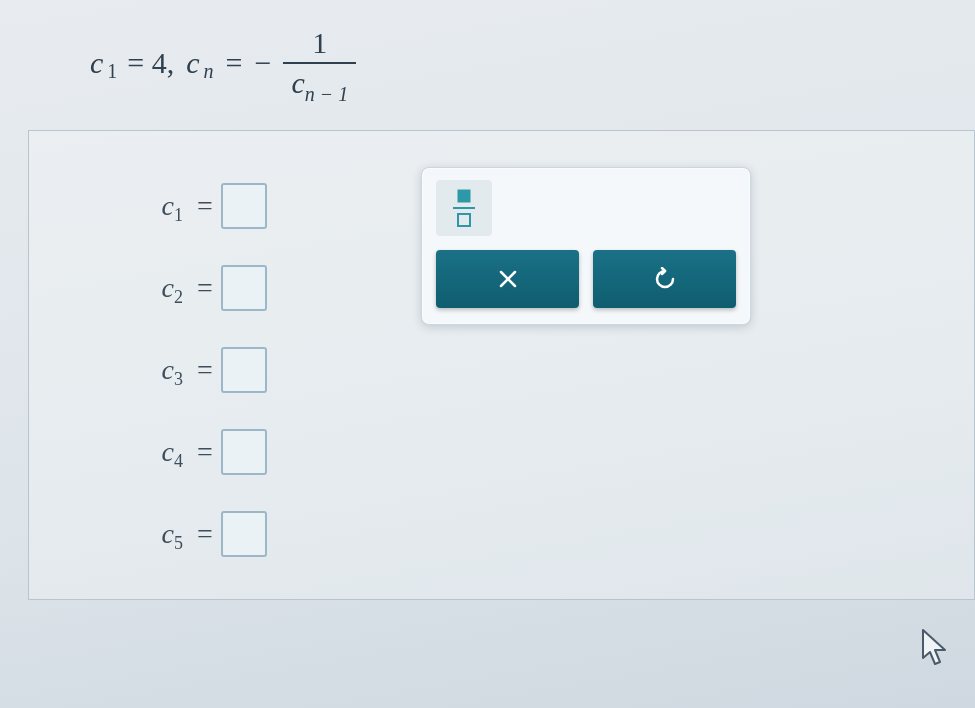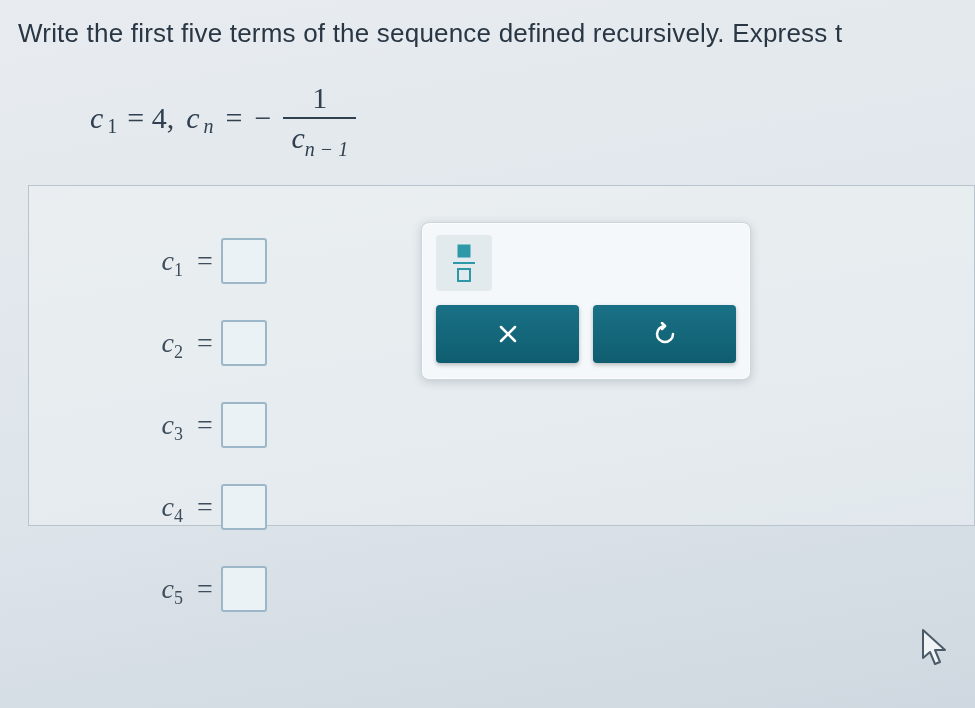--- a/index.html
+++ b/index.html
@@ -48,21 +48,21 @@
     }
     .frac .num { padding: 0 8px 2px; }
     .frac .bar { width: 100%; border-top: 2px solid #30404f; }
     .frac .den { padding: 2px 8px 0; font-style: italic; }
     .answer-area {
       margin-top: 22px;
       margin-left: 10px;
       border: 1px solid #b9c4cd;
       border-top-width: 1px;
       background: rgba(245,248,250,0.35);
-      height: 341px;
+      height: 470px;
       position: relative;
       padding: 52px 0 0 90px;
     }
     .term-row {
       display: flex;
       align-items: center;
       font-family: "Times New Roman", Georgia, serif;
       font-size: 28px;
       color: #3d4d5c;
       margin-bottom: 36px;
@@ -124,21 +124,20 @@
       position: absolute;
       right: 20px;
       bottom: 40px;
     }
   </style>
 </head>
 <body>
 
 <div class="page">
 
-  <div class="instruction">Write the first five terms of the sequence defined recursively. Express t</div>
 
   <div class="formula">
     <span class="var">c</span>
       <span class="subnum">1</span>
     <span style="font-style:normal; margin:0 6px 0 4px;">= 4,</span>
     <span class="var">c</span>
       <span class="sub">n</span>
     <span style="font-style:normal; margin:0 6px;">=</span>
     <span style="font-style:normal; margin-right:2px;">−</span>
     <span class="frac">

